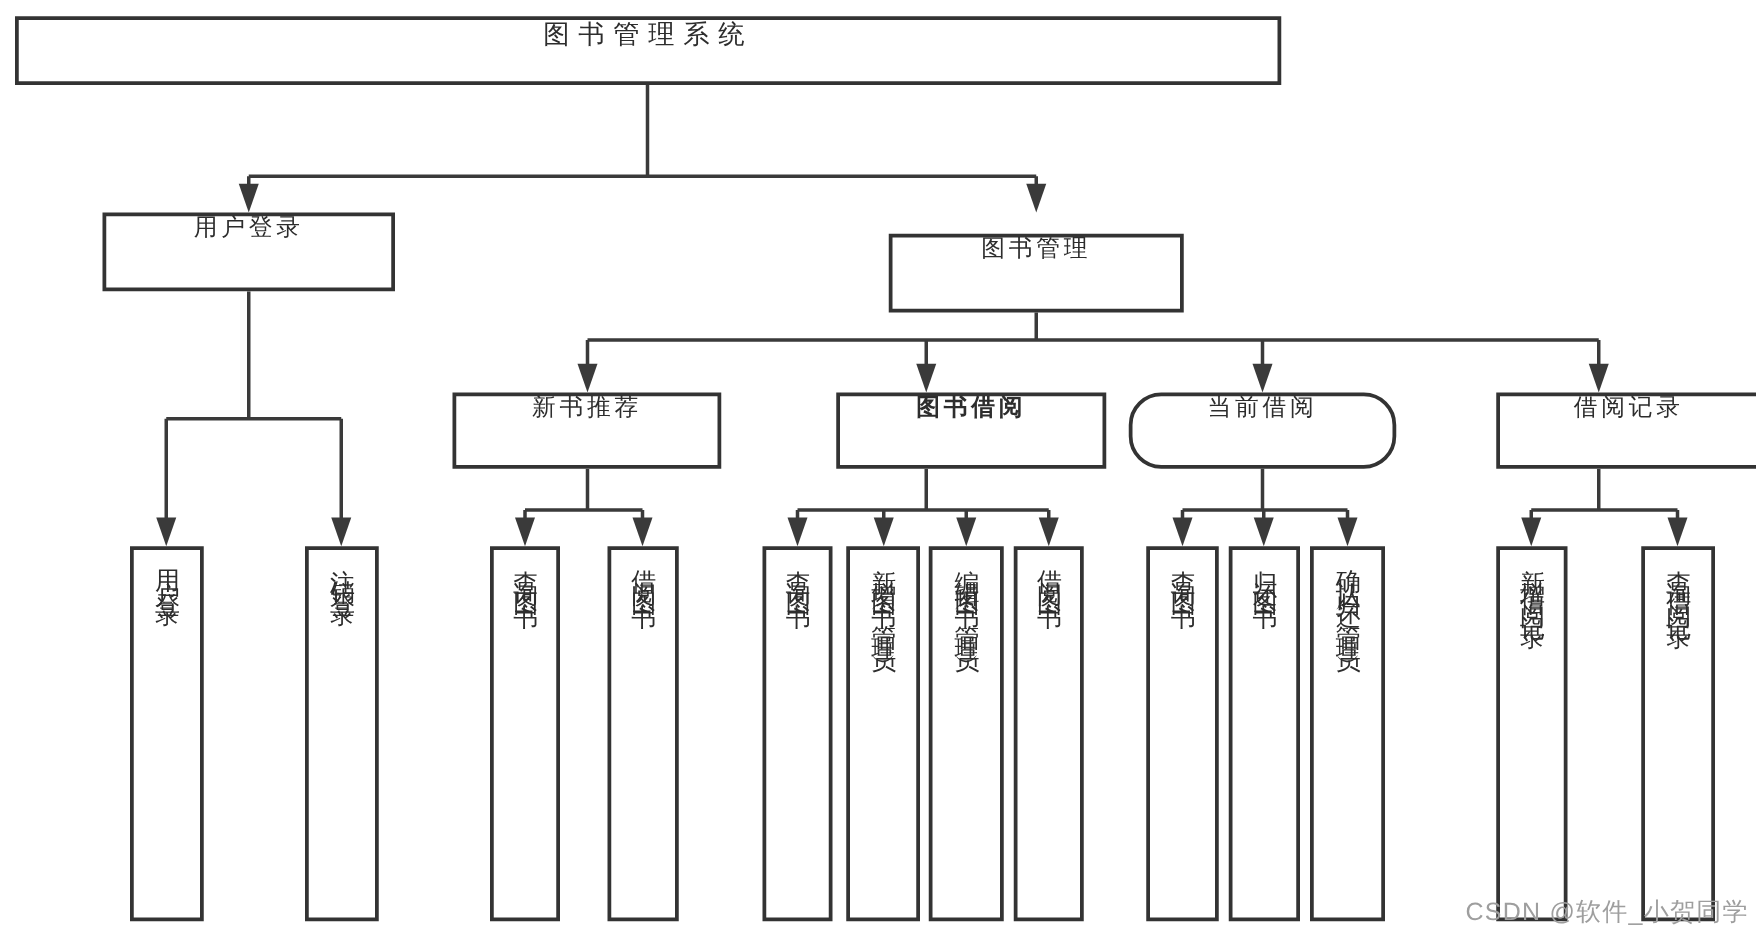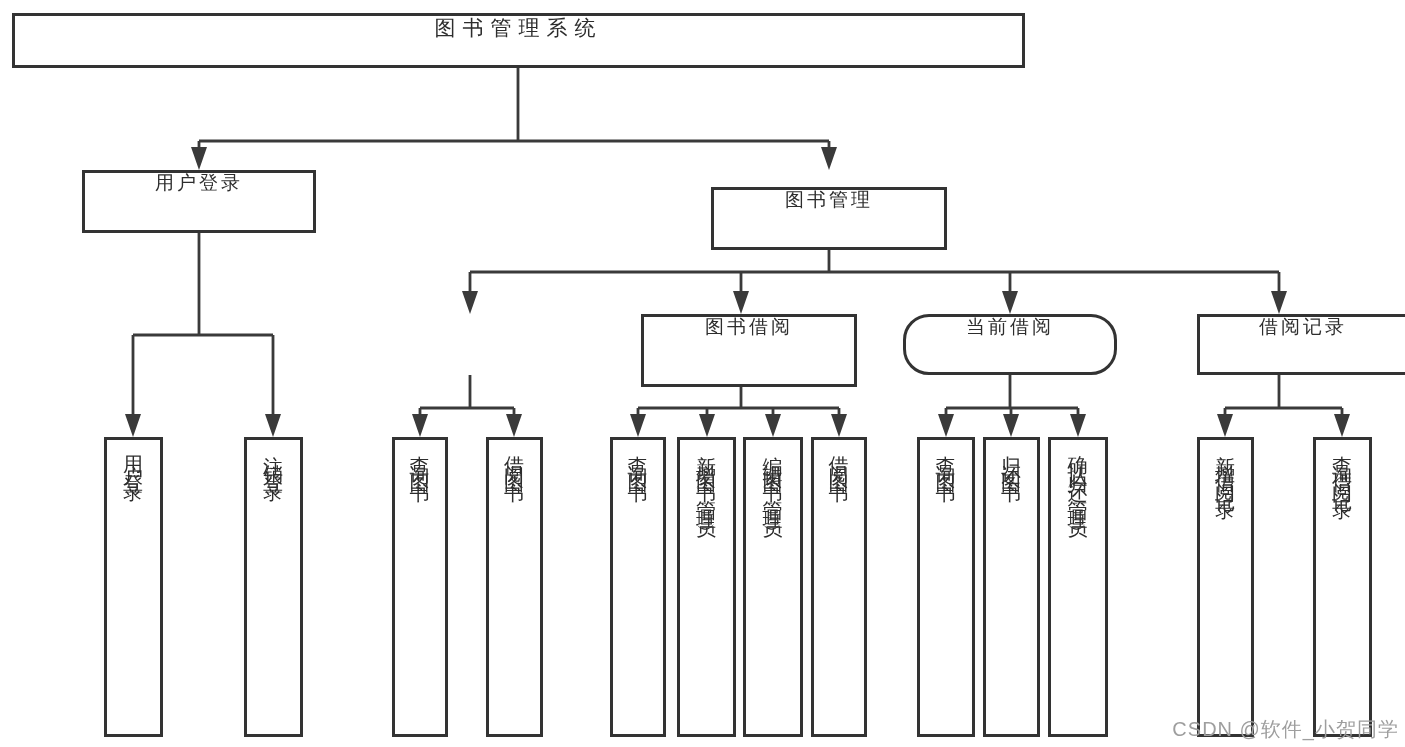--- a/index.html
+++ b/index.html
@@ -107,21 +107,24 @@
     <span>图书管理系统</span>
   </div>
 
   <div class="node h-node" style="left:82px; top:170px; width:234px; height:63px;">
     <span>用户登录</span>
   </div>
   <div class="node h-node" style="left:711px; top:170px; width:236px; height:63px;margin-top:17px;">
     <span>图书管理</span>
   </div>
 
-  <div class="node h-node" style="left:641px; top:314px; width:216px; height:73px;">
+  <div class="node h-node" style="left:362px; top:314px; width:215px; height:61px;">
+    <span>新书推荐</span>
+  </div>
+  <div class="node h-node" style="left:669px; top:314px; width:216px; height:61px;font-weight:bold;">
     <span>图书借阅</span>
   </div>
   <div class="node h-node" style="left:903px; top:314px; width:214px; height:61px;border-radius:26px;">
     <span>当前借阅</span>
   </div>
   <div class="node h-node" style="left:1197px; top:314px; width:212px; height:61px;">
     <span>借阅记录</span>
   </div>
 
   <div class="node leaf" style="left:104px; top:437px; width:59px; height:300px;">

